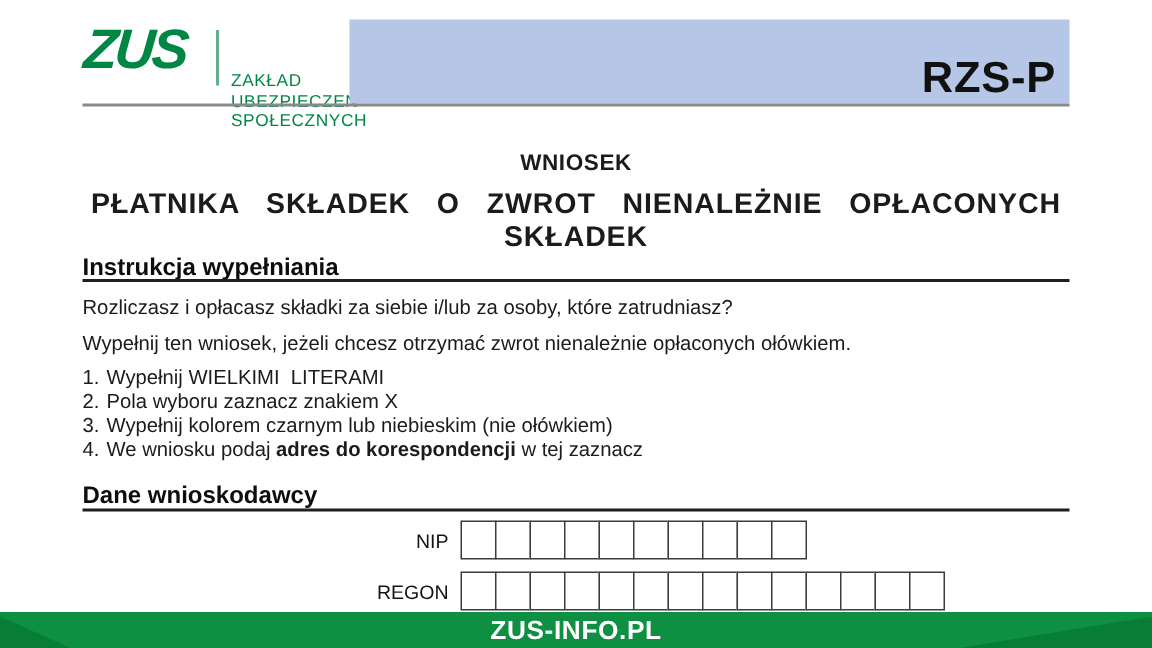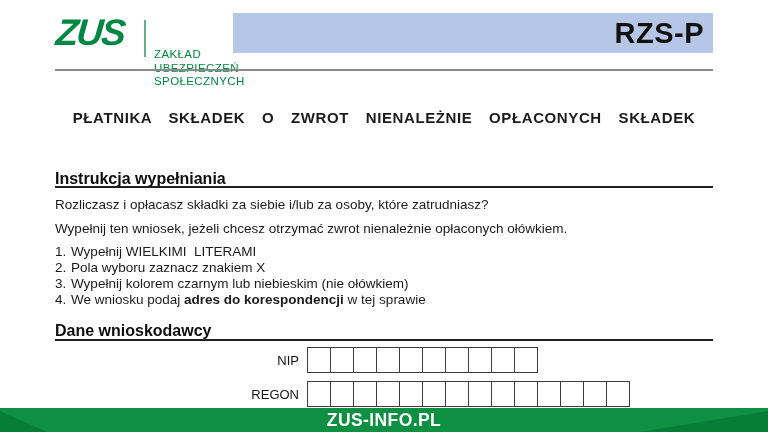--- a/index.html
+++ b/index.html
@@ -19,37 +19,37 @@
   .logo-divider {
     position:absolute; left:144px; top:20px; width:2px; height:37px;
     background:var(--divider-green);
   }
   .org-name {
     position:absolute; left:154px; top:17px;
     font-size:11.5px; line-height:13.5px; letter-spacing:0.4px;
     color:var(--zus-green); white-space:pre-line;margin-top:31px;
   }
   .code-box {
-    position:absolute; left:233px; top:13px; width:480px; height:40px;
+    position:absolute; left:233px; top:13px; width:480px; height:56px;
     background:var(--header-blue);
-    display:flex; align-items:center; justify-content:flex-end;
+    display:flex; align-items:flex-end; justify-content:flex-end;
   }
   .form-code {
     font-size:29px; font-weight:bold; color:#111;
     padding-right:9px; letter-spacing:0.5px;
   }
   .header-rule {
     position:absolute; left:55px; top:69px; width:658px; height:2px;
     background:var(--line-gray);
   }
 
   
   .title { position:absolute; left:55px; top:100px; width:658px; text-align:center; }
   .title-l1 { font-size:15px; font-weight:bold; letter-spacing:0.4px; }
-  .title-l2 { margin-top:9px; font-size:15px; font-weight:bold; word-spacing:12px; letter-spacing:0.6px; }
+  .title-l2 { margin-top:9px; font-size:19px; font-weight:bold; word-spacing:12px; letter-spacing:0.6px; }
 
   
   .sec-heading { position:absolute; left:55px; font-size:16px; font-weight:bold; color:#0d0d0d; }
   .rule { position:absolute; left:55px; width:658px; background:#1f1f1f; }
   #instr-heading { top:170px; }
   #instr-rule { top:186px; height:1.5px; }
   .para { position:absolute; left:55px; font-size:13.5px; }
   #p1 { top:197px; }
   #p2 { top:221px; }
 
@@ -105,20 +105,21 @@
   <div class="logo-divider"></div>
   <div class="org-name">ZAKŁAD
 UBEZPIECZEŃ
 SPOŁECZNYCH</div>
   <div class="code-box">
     <span class="form-code">RZS-P</span>
   </div>
   <div class="header-rule"></div>
 
   <div class="title">
+    <div class="title-l1">WNIOSEK</div>
     <div class="title-l2">PŁATNIKA SKŁADEK O ZWROT NIENALEŻNIE OPŁACONYCH SKŁADEK</div>
   </div>
 
   <div class="sec-heading" id="instr-heading">Instrukcja wypełniania</div>
   <div class="rule" id="instr-rule"></div>
   <div class="para" id="p1">Rozliczasz i opłacasz składki za siebie i/lub za osoby, które zatrudniasz?</div>
   <div class="para" id="p2">Wypełnij ten wniosek, jeżeli chcesz otrzymać zwrot nienależnie opłaconych ołówkiem.</div>
 
   <div class="list">
     <div class="li">
@@ -128,21 +129,21 @@
     <div class="li">
       <span class="num">2.</span>
       <span class="txt"><span>Pola wyboru zaznacz znakiem X</span><b></b><span></span></span>
     </div>
     <div class="li">
       <span class="num">3.</span>
       <span class="txt"><span>Wypełnij kolorem czarnym lub niebieskim (nie ołówkiem)</span><b></b><span></span></span>
     </div>
     <div class="li">
       <span class="num">4.</span>
-      <span class="txt"><span>We wniosku podaj </span><b>adres do korespondencji</b><span> w tej sprawie</span></span>
+      <span class="txt"><span>We wniosku podaj </span><b>adres do korespondencji</b><span> w tej zaznacz</span></span>
     </div>
   </div>
 
   <div class="sec-heading" id="dane-heading">Dane wnioskodawcy</div>
   <div class="rule" id="dane-rule"></div>
 
   <div class="field-row" id="row-regon">
     <span class="field-label">REGON</span>
     <span class="cells">
         <span class="cell"></span>

